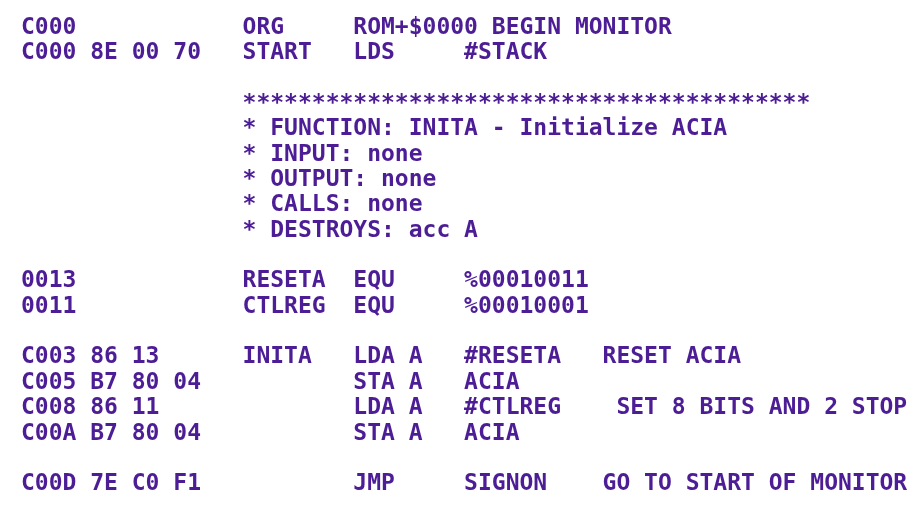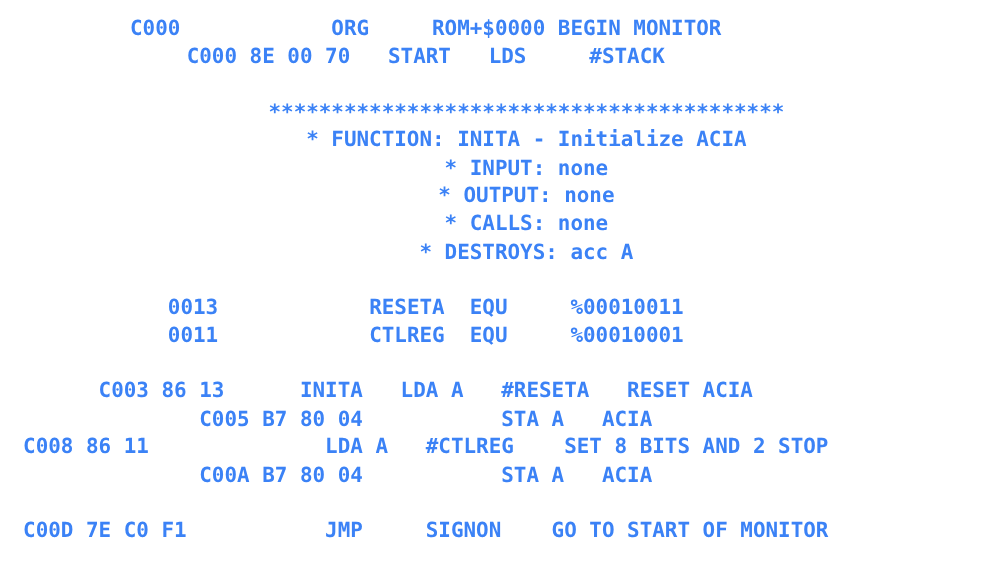--- a/index.html
+++ b/index.html
@@ -12,27 +12,26 @@
     width: 911px;
     height: 529px;
     overflow: hidden;
     font-family: "DejaVu Sans Mono", "Liberation Mono", monospace;
   }
   #listing {
     position: absolute;
     left: 21px;
     top: 14px;
     font-family: "DejaVu Sans Mono", "Liberation Mono", monospace;
-    font-size: 19px;
+    font-size: 23px;
     font-weight: bold;
     line-height: 25.35px;
-    color: #3b82f6;
+    color: #4c1d95;
     letter-spacing: 0px;
     white-space: pre;
-    text-align: center;
     -webkit-font-smoothing: none;
   }
   .asm-line {
     white-space: pre;
     height: 25.35px;
     display: block;
   }
   .asm-line.blank {
     
   }

